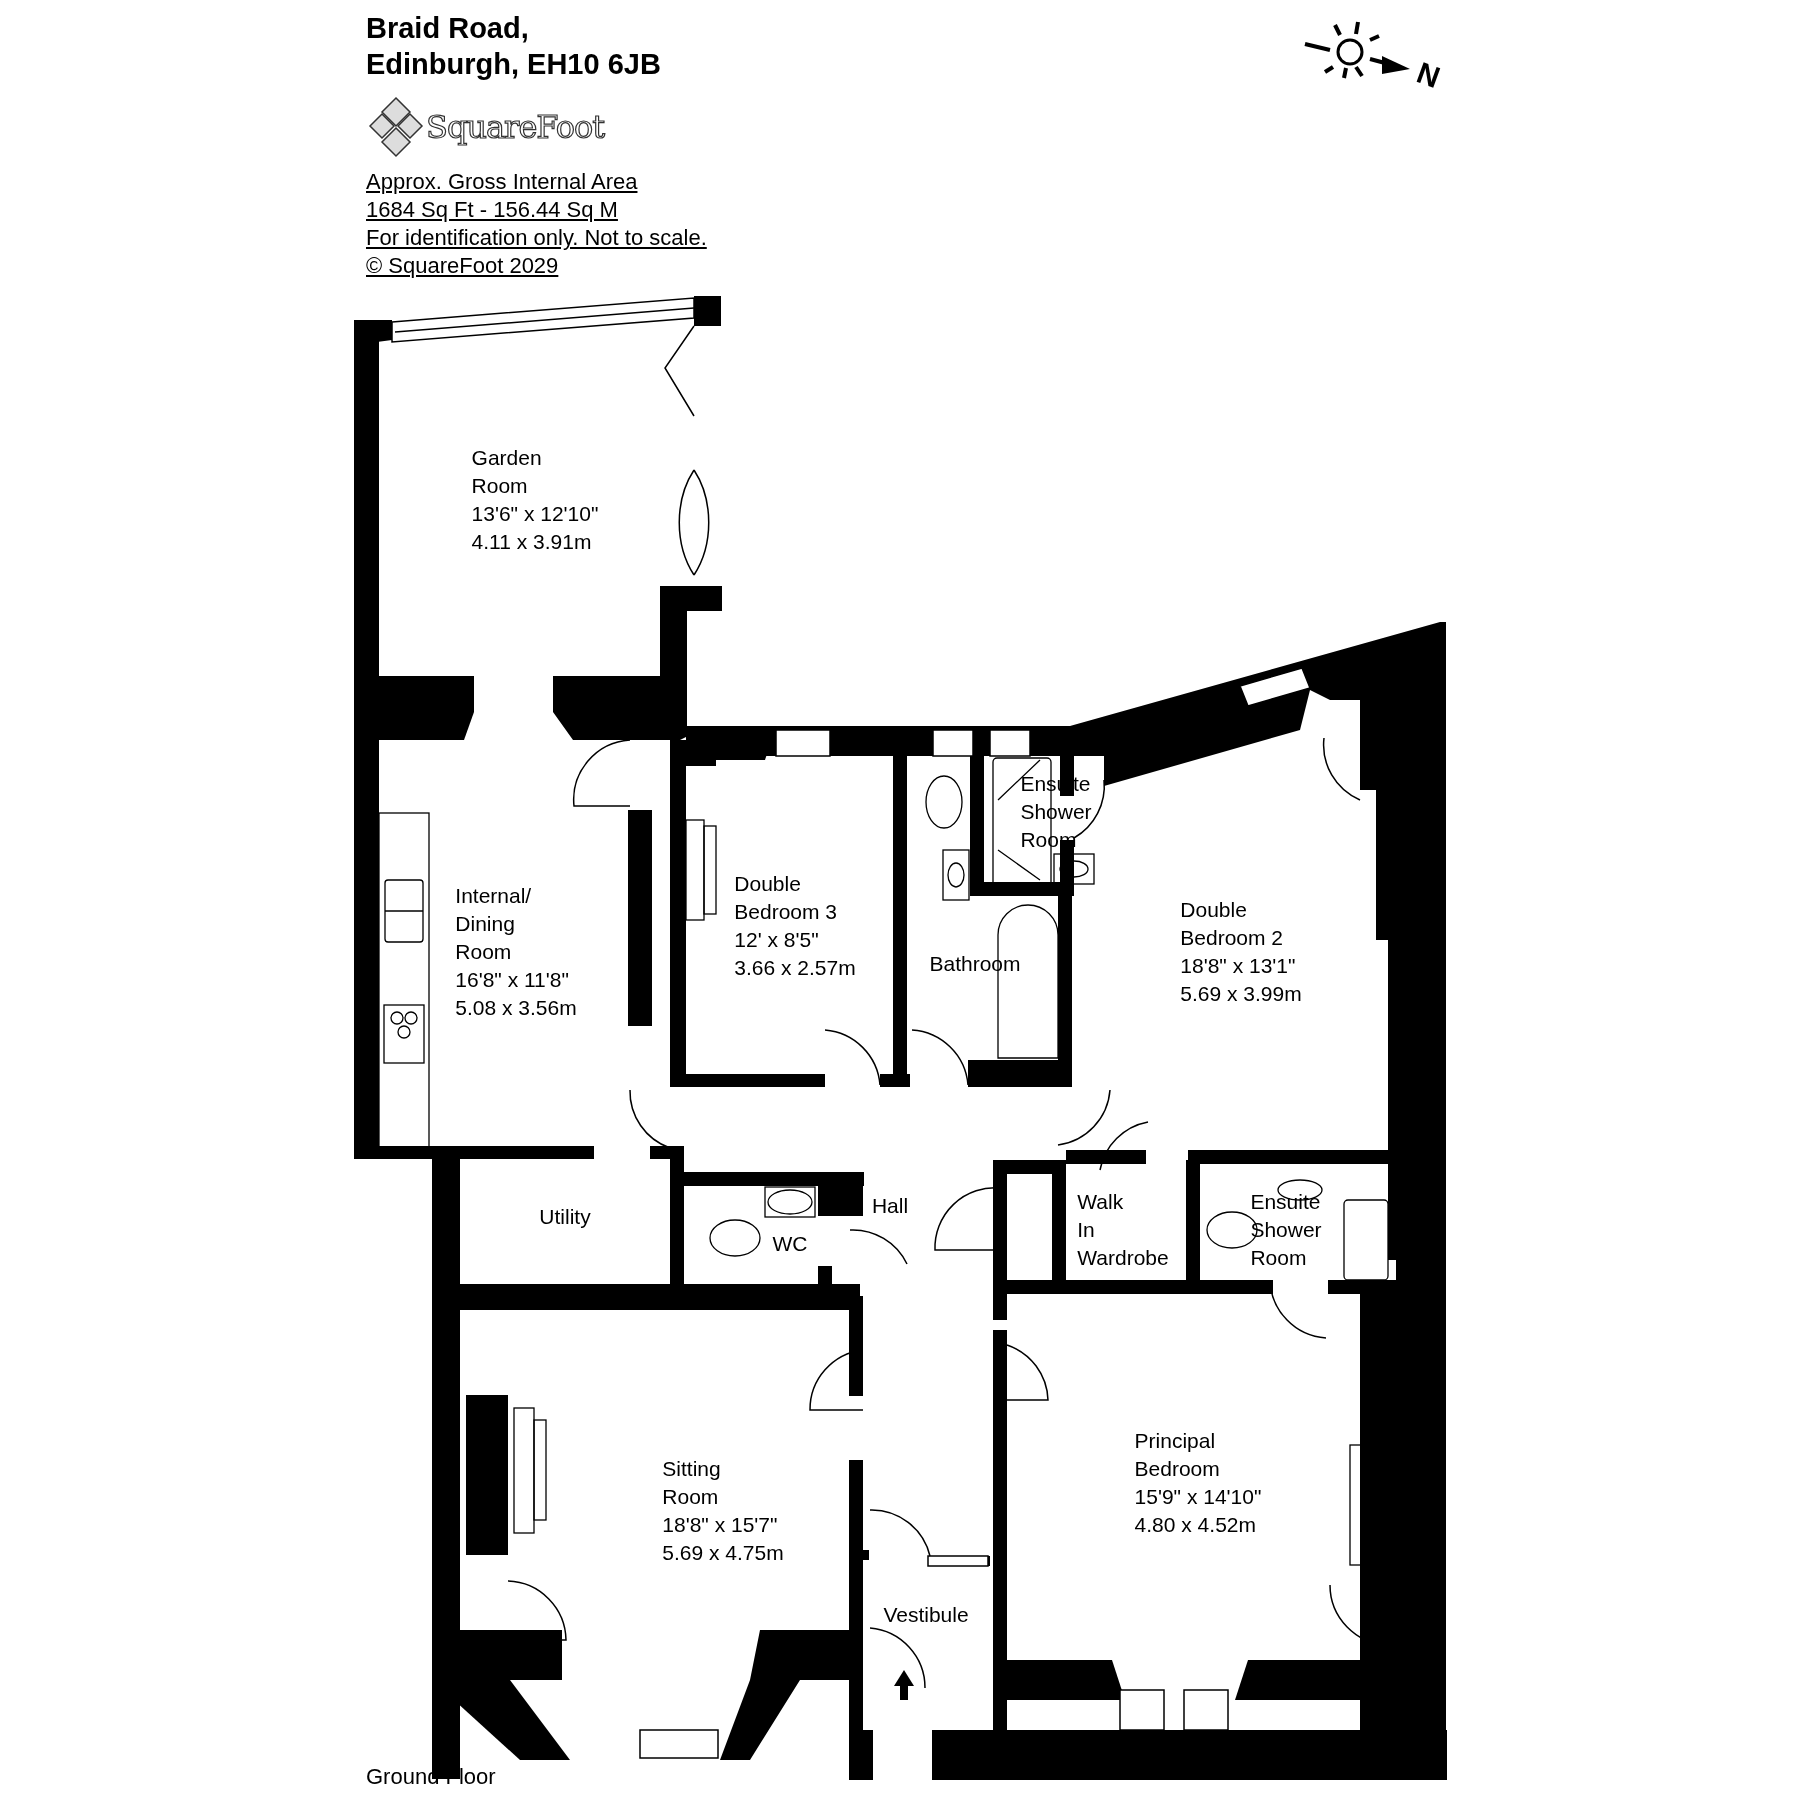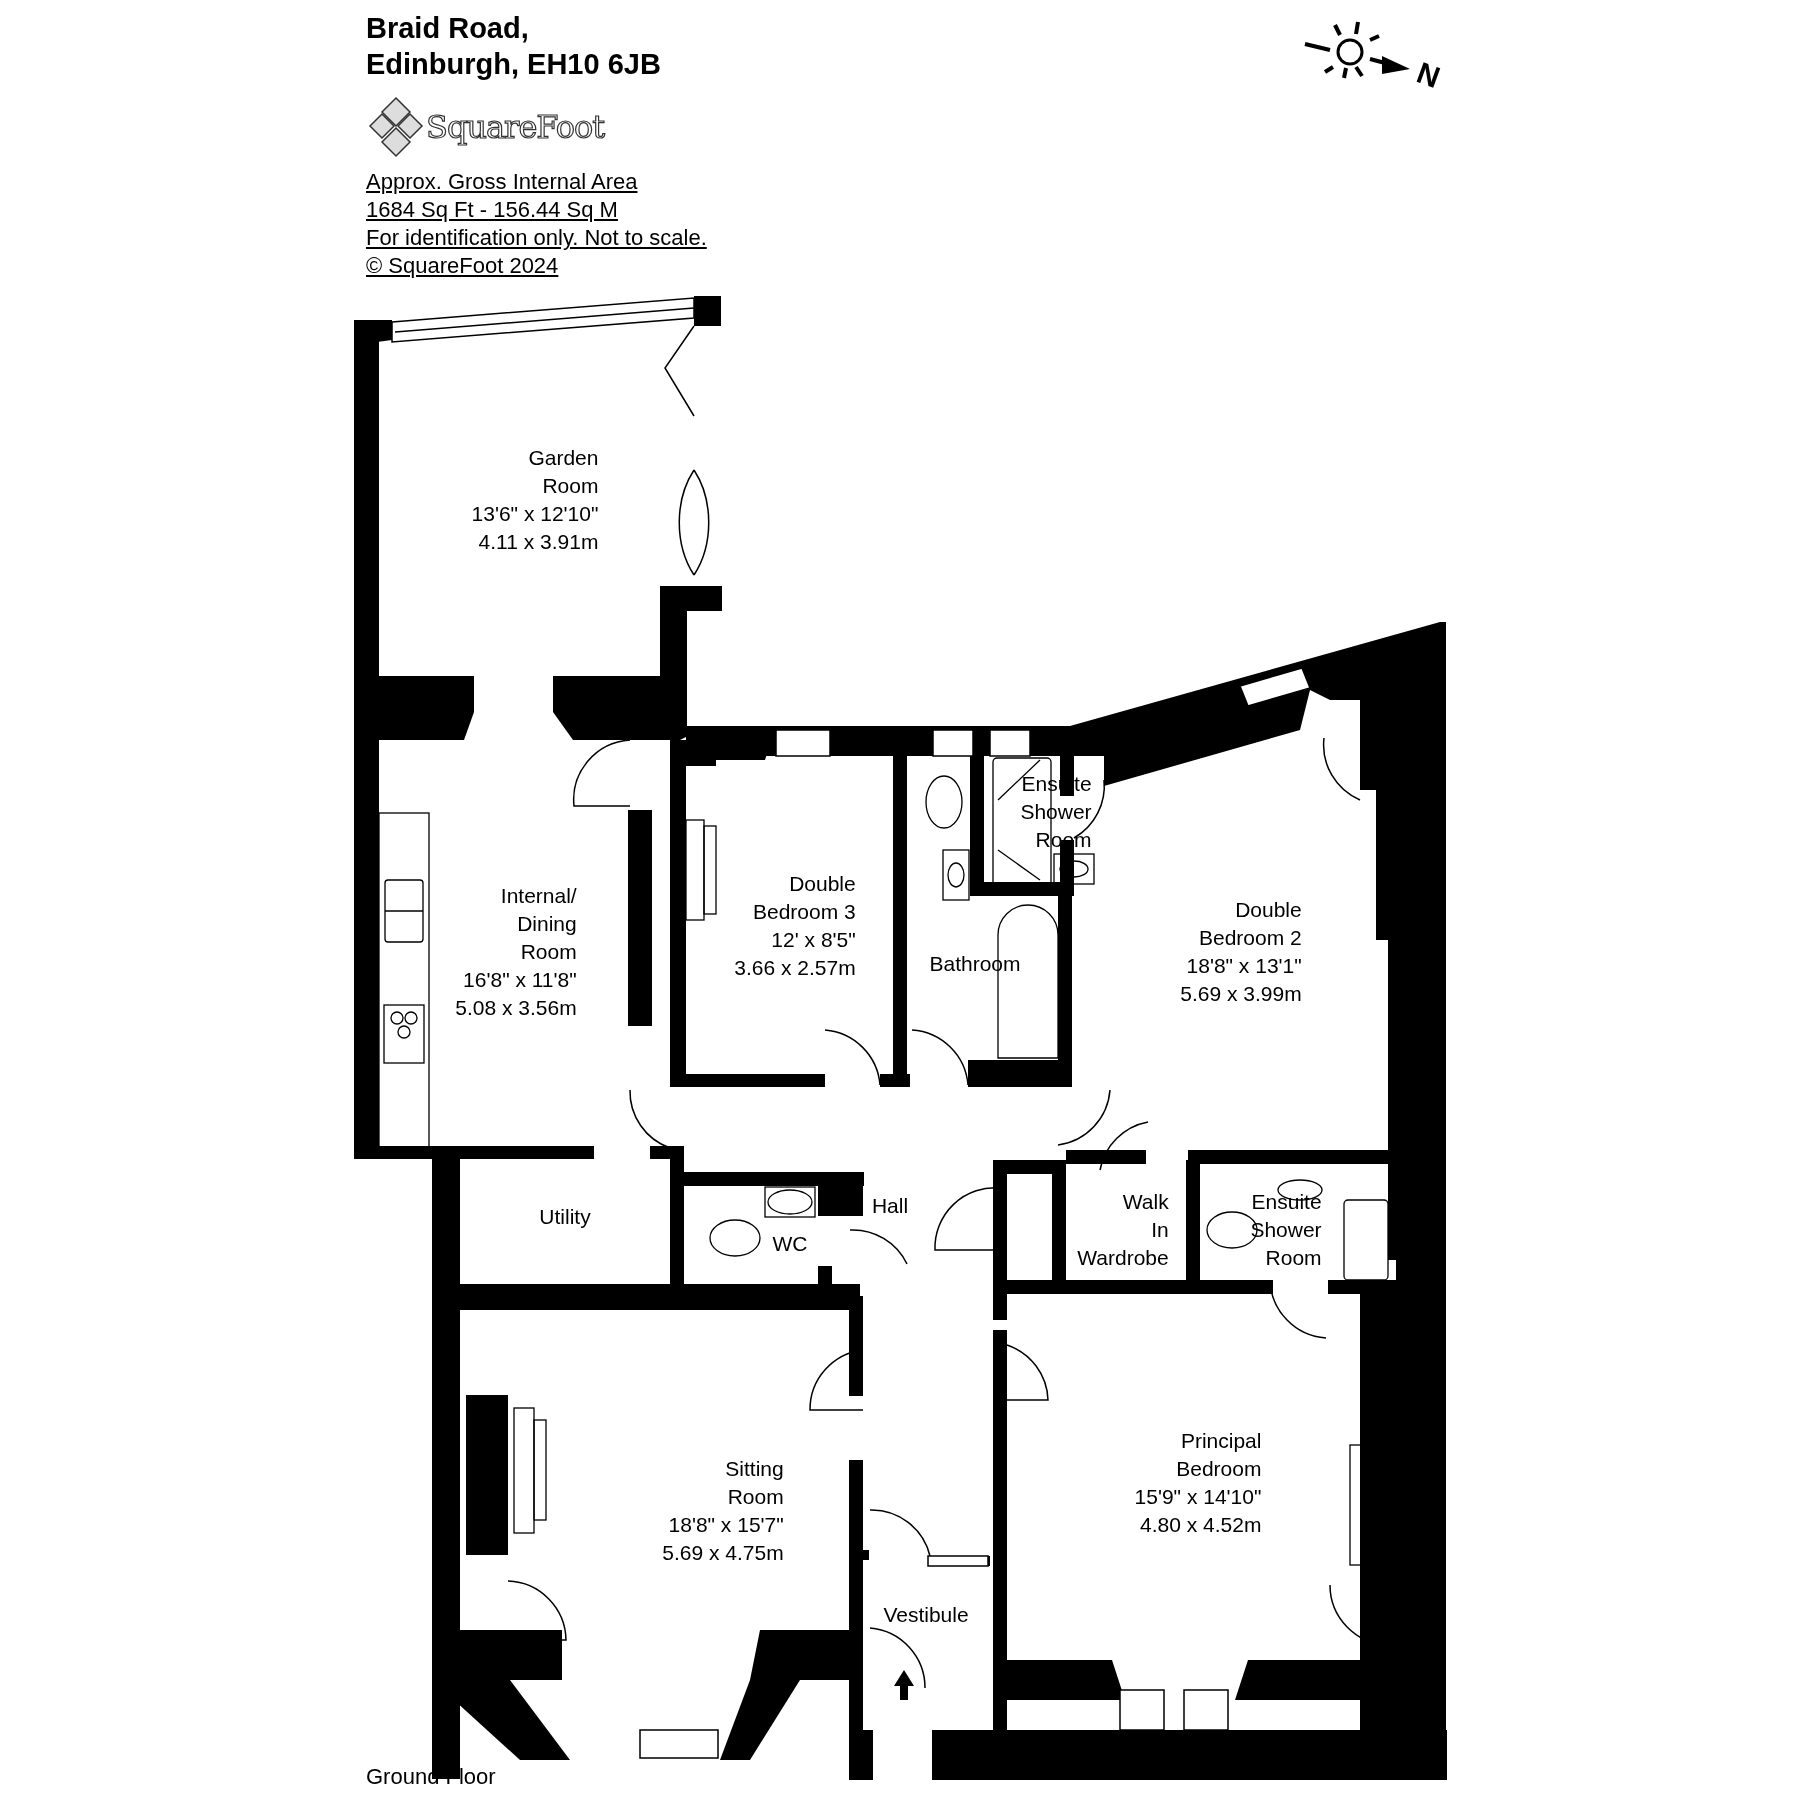--- a/index.html
+++ b/index.html
@@ -4,21 +4,21 @@
 <style>
   html, body { margin:0; padding:0; background:#ffffff; }
   body { width:1800px; height:1800px; position:relative; overflow:hidden; font-family:"Liberation Sans", sans-serif; color:#000; }
   .hdr-title { position:absolute; left:366px; top:10px; font-weight:bold; font-size:29px; line-height:36px; }
   .brand { position:absolute; left:366px; top:96px; display:flex; align-items:center; }
   .brand-name { font-size:32px; color:#fff; -webkit-text-stroke:1.2px #333; font-family:"DejaVu Serif", serif; letter-spacing:-1px; }
   .info { position:absolute; left:366px; top:168px; font-size:22px; line-height:28px;text-decoration:underline; }
   .compass { position:absolute; left:1290px; top:10px; }
   .floor-label { position:absolute; left:366px; top:1764px; font-size:22px; }
   svg.plan { position:absolute; left:0; top:0; }
-  .room-label { position:absolute; transform:translate(-50%,0); text-align:right; font-size:21px; line-height:28px; white-space:nowrap; }
+  .room-label { position:absolute; transform:translate(-50%,0); text-align:left; font-size:21px; line-height:28px; white-space:nowrap; }
   .room-label span { display:block; }
 </style>
 </head>
 <body>
 
 <div class="hdr-title">
   <div>Braid Road,</div>
   <div>Edinburgh, EH10 6JB</div>
 </div>
 
@@ -31,21 +31,21 @@
       <polygon points="30,32 44,46 30,60 16,46"></polygon>
     </g>
   </svg>
   <span class="brand-name">SquareFoot</span>
 </div>
 
 <div class="info">
   <div>Approx. Gross Internal Area</div>
   <div>1684 Sq Ft  -  156.44 Sq M</div>
   <div>For identification only. Not to scale.</div>
-  <div>© SquareFoot 2024</div>
+  <div>© SquareFoot 2029</div>
 </div>
 
 <div class="compass">
   <svg width="160" height="80" viewBox="0 0 160 80">
     <g stroke="#000" stroke-width="4" fill="none">
       <circle cx="60" cy="42" r="12" stroke-width="3"></circle>
       <line x1="15" y1="34" x2="40" y2="40"></line>
       <line x1="45" y1="15" x2="50" y2="25"></line>
       <line x1="68" y1="12" x2="66" y2="24"></line>
       <line x1="80" y1="30" x2="89" y2="26"></line>

